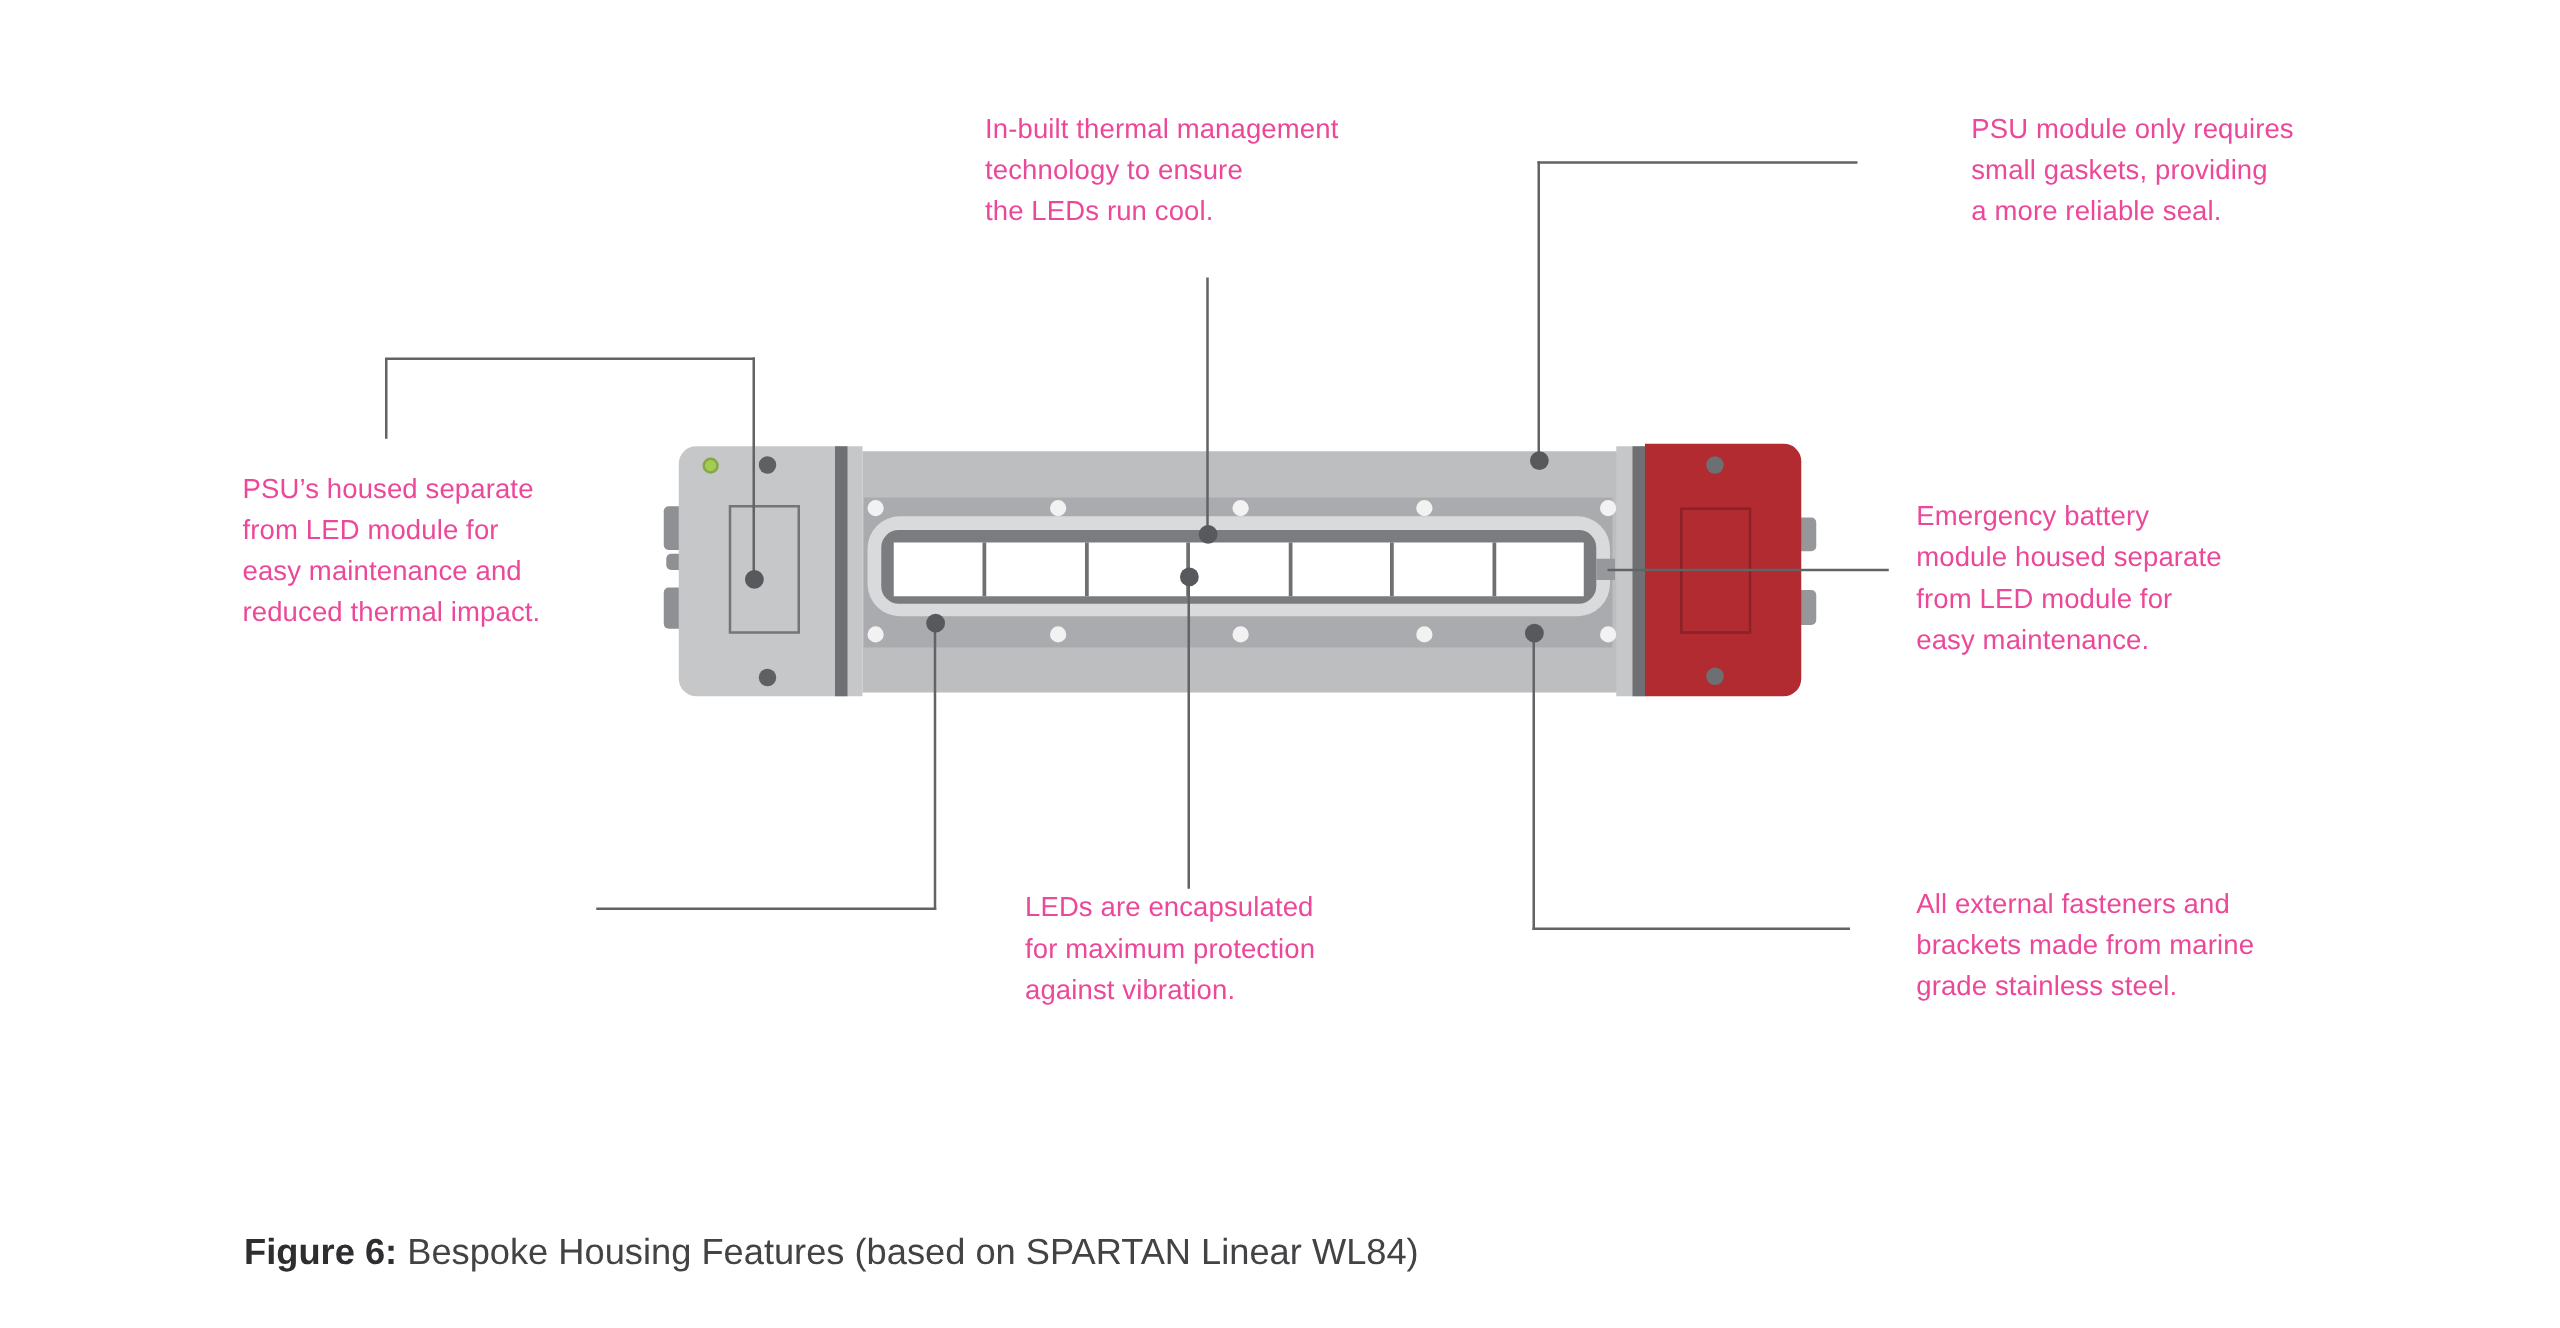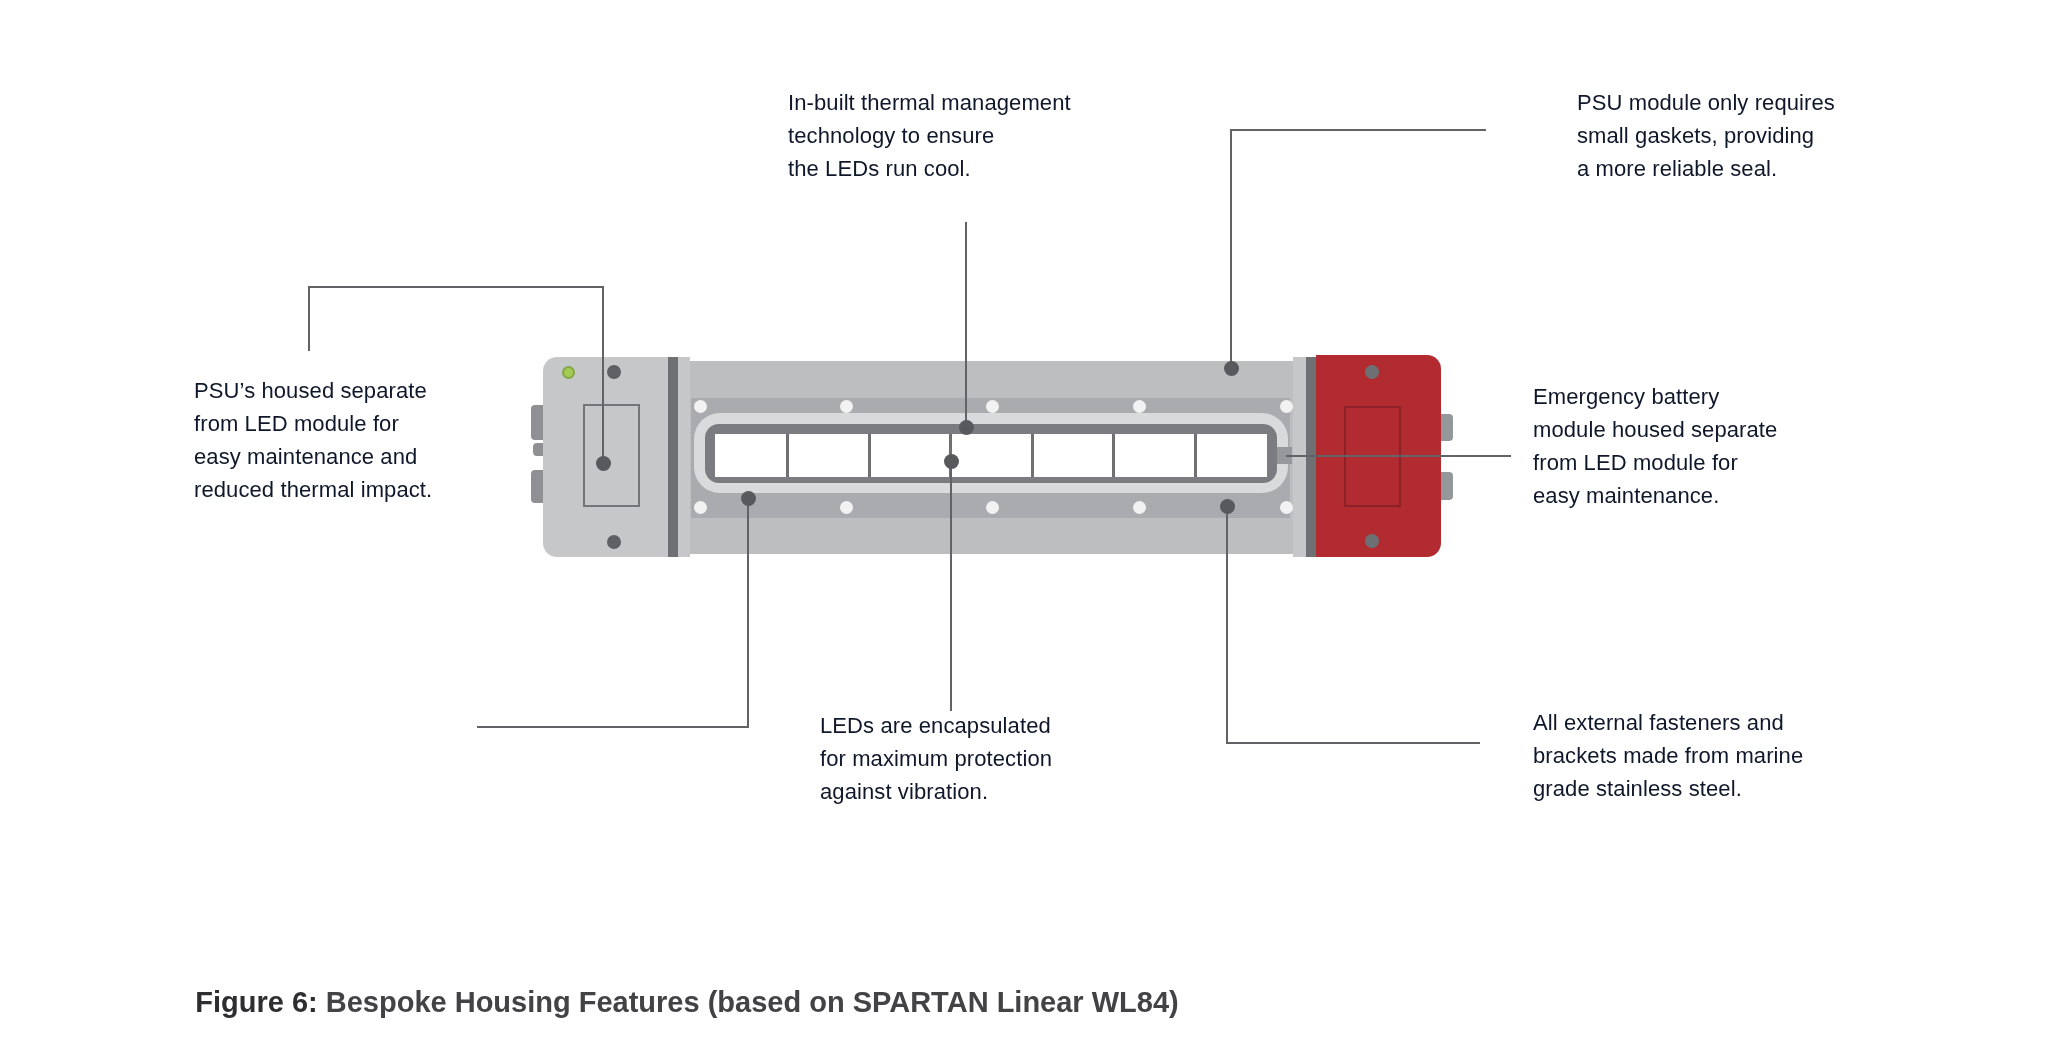--- a/index.html
+++ b/index.html
@@ -8,21 +8,21 @@
     width:2048px;height:1062px;
     background:#ffffff;
     font-family:"Liberation Sans", sans-serif;
     overflow:hidden;
   }
   
   .co{
     position:absolute;
     font-size:22px;
     line-height:33px;
-    color:#0f172a;
+    color:#ec4899;
     white-space:pre-line;
     letter-spacing:0.1px;
   }
   
   .seg{position:absolute;background:#626366;}
   .seg-h{height:2px;}
   .seg-v{width:2px;}
   .dot{
     position:absolute;width:15px;height:15px;border-radius:50%;
     background:#58595c;
@@ -32,21 +32,20 @@
   .screw{position:absolute;width:14px;height:14px;border-radius:50%;background:#5f6063;}
   .screw-red{background:#6d7073;}
   .wscrew{position:absolute;width:13px;height:13px;border-radius:50%;background:#f2f2f3;}
   .divider{position:absolute;width:3px;height:43px;top:434px;background:#6f7073;}
   .tab-l{position:absolute;background:#8e9093;border-radius:4px 0 0 4px;}
   .tab-r{position:absolute;background:#96979a;border-radius:0 4px 4px 0;}
   .caption{
     position:absolute;left:163px;top:948px;
     font-size:29px;line-height:36px;color:#434245;
     white-space:pre-wrap;
-    font-weight:bold;
   }
   .caption b{color:#2e2d2f;}
 </style>
 </head>
 <body>
 
 <div class="canvas">
 
   <div>
 
@@ -140,21 +139,21 @@
   <div class="co" style="left:788px;top:86px;">In-built thermal management
 technology to ensure
 the LEDs run cool.</div>
   <div class="co" style="left:1532px;top:86px;margin-left:45px;">PSU module only requires
 small gaskets, providing
 a more reliable seal.</div>
   <div class="co" style="left:194px;top:374px;">PSU’s housed separate
 from LED module for
 easy maintenance and
 reduced thermal impact.</div>
-  <div class="co" style="left:1533px;top:380px;">Emergency battery
+  <div class="co" style="left:1533px;top:396px;">Emergency battery
 module housed separate
 from LED module for
 easy maintenance.</div>
   <div class="co" style="left:1533px;top:706px;">All external fasteners and
 brackets made from marine
 grade stainless steel.</div>
   <div class="co" style="left:820px;top:709px;">LEDs are encapsulated
 for maximum protection
 against vibration.</div>
 

